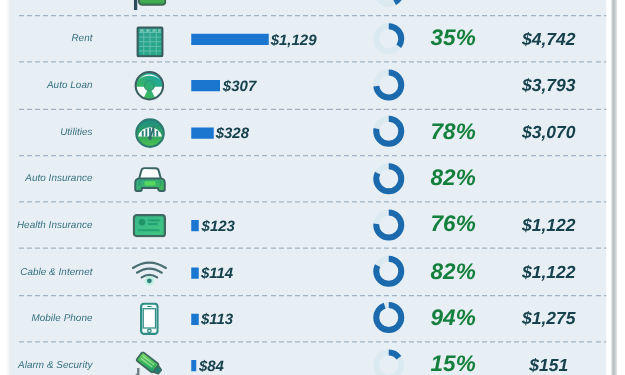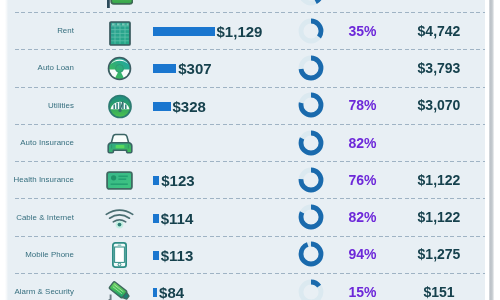--- a/index.html
+++ b/index.html
@@ -1,31 +1,31 @@
 <!DOCTYPE html>
 <html><head>
 <meta charset="utf-8">
 <style>
   html,body{margin:0;padding:0;}
   body{width:500px;height:300px;background:#ffffff;font-family:"Liberation Sans",sans-serif;overflow:hidden;}
   #stage{position:relative;width:500px;height:300px;background:#ffffff;}
-  .card{position:absolute;left:0px;top:0;width:485px;height:300px;background:#e8eff4;overflow:hidden;}
+  .card{position:absolute;left:0px;top:0;width:485px;height:300px;background:#e8eff4;overflow:hidden;font-style:italic;}
   .rows{position:absolute;left:4px;top:-25.3px;width:485px;}
   .row{position:relative;height:37.3px;}
   .divider{position:absolute;left:11px;width:471px;top:0;height:1px;
     background-image:repeating-linear-gradient(to right,#9fb3c4 0,#9fb3c4 4px,rgba(255,255,255,0) 4px,rgba(255,255,255,0) 6.5px);}
   .label{position:absolute;left:-40px;width:110px;white-space:nowrap;top:0;height:37.3px;display:flex;align-items:center;justify-content:flex-end;
     font-size:7.9px;color:#356e7e;letter-spacing:0.05px;}
   .iconcell{position:absolute;left:90.5px;width:50px;top:1px;height:37.3px;display:flex;align-items:center;justify-content:center;}
   .barwrap{position:absolute;left:148.5px;top:1px;height:37.3px;display:flex;align-items:center;}
   .bar{height:9px;background:#1a76cf;}
-  .amt{margin-left:2px;font-size:15px;font-weight:bold;color:#16414d;letter-spacing:0px;}
+  .amt{margin-left:2px;font-size:12px;font-weight:bold;color:#16414d;letter-spacing:0px;}
   .ringcell{position:absolute;left:294px;width:25px;top:0;height:37.3px;display:flex;align-items:center;justify-content:center;}
   .pct{position:absolute;left:331px;width:55px;top:0;height:37.3px;display:flex;align-items:center;justify-content:center;
-    font-size:14px;font-weight:bold;color:#6d28d9;}
+    font-size:18px;font-weight:bold;color:#15803d;}
   .tot{position:absolute;left:400px;width:70px;top:0;height:37.3px;display:flex;align-items:center;justify-content:center;
     font-size:14px;font-weight:bold;color:#16414d;}
   .edge{position:absolute;left:488.5px;top:0;width:5.5px;height:300px;background:linear-gradient(to right,#dadee2 0%,#b9bfc5 35%,#ccd1d5 70%,#f2f3f4 100%);}
   .edge2{position:absolute;left:494px;top:0;width:6px;height:300px;background:#ffffff;}
   .leftwhite{position:absolute;left:0;top:0;width:8px;height:300px;background:linear-gradient(to right,#ffffff 0%,#ffffff 60%,#f4f7f9 85%,#e8eff4 100%);}
   svg{display:block;}
 </style>
 </head>
 <body>
 

